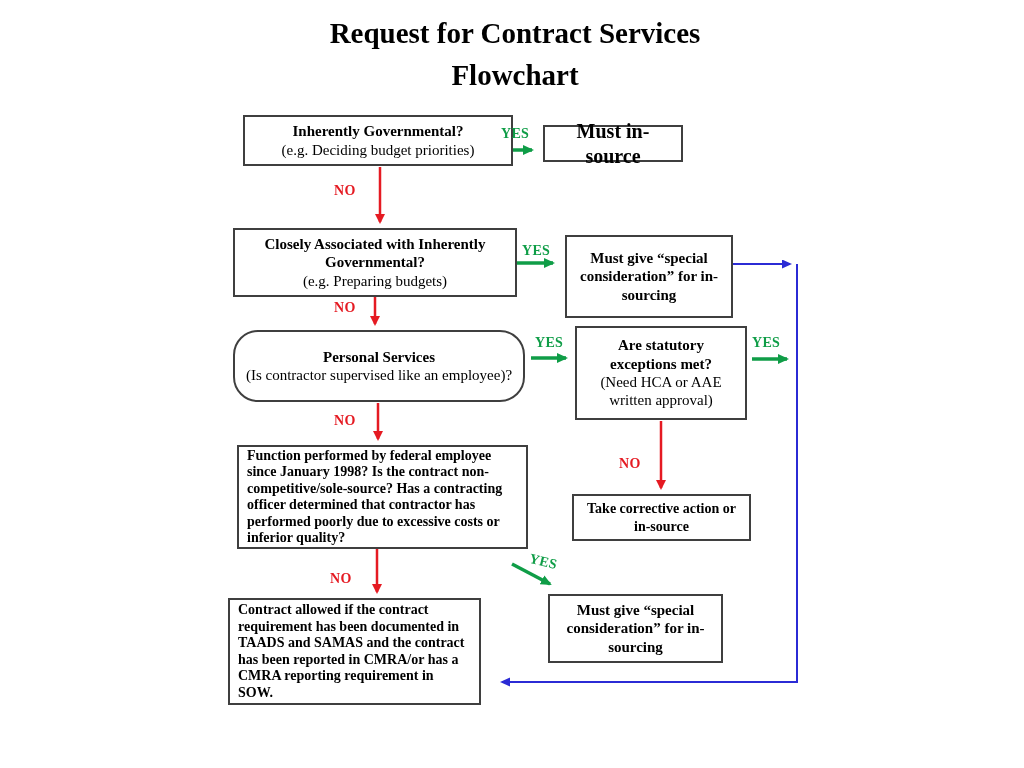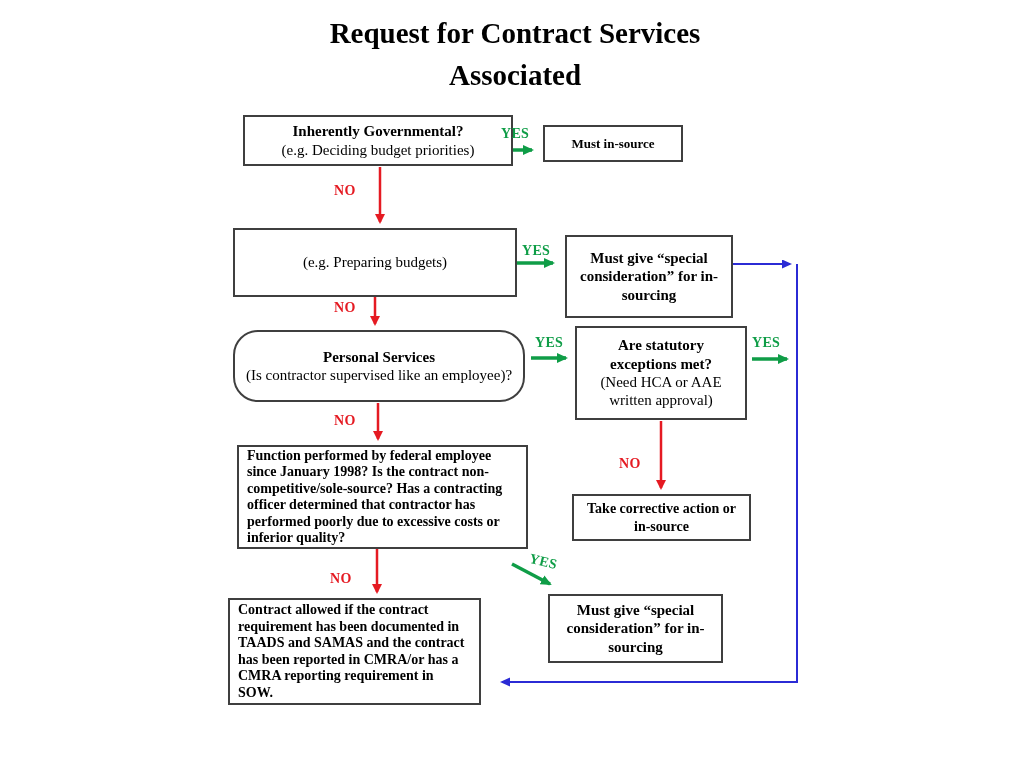--- a/index.html
+++ b/index.html
@@ -13,35 +13,35 @@
   }
   .edges{position:absolute;left:0;top:0;}
   .node{
     position:absolute;box-sizing:border-box;background:#fff;border:2px solid #3f3f3f;
     display:flex;flex-direction:column;align-items:center;justify-content:center;
     text-align:center;font-size:15px;line-height:1.22;padding:2px 6px;
   }
   .node .b{font-weight:bold;}
   .node.leftalign{align-items:flex-start;text-align:left;justify-content:center;
     font-size:14px;line-height:16.5px;padding:4px 8px;}
-  .node.big{font-size:13px;}
+  .node.big{font-size:20px;}
   .node.small{font-size:14px;}
   .lbl{position:absolute;font-weight:bold;font-size:14px;letter-spacing:.3px;}
   .lbl.yes{color:#0f9d47;}
   .lbl.no{color:#e51a22;}
   .lbl.tilt{transform:rotate(14deg);}
 </style>
 </head>
 <body>
 
 <div class="stage">
 
   <div class="title">
     <div>Request for Contract Services</div>
-    <div>Associated</div>
+    <div>Flowchart</div>
   </div>
 
   <svg class="edges" width="1024" height="768">
     <defs>
       <marker id="mr" markerUnits="userSpaceOnUse" markerWidth="12" markerHeight="12" refX="8" refY="5" orient="auto">
         <path d="M0,0 L10,5 L0,10 z" fill="#e51a22"></path>
       </marker>
       <marker id="mg" markerUnits="userSpaceOnUse" markerWidth="13" markerHeight="12" refX="9" refY="5" orient="auto">
         <path d="M0,0 L11,5 L0,10 z" fill="#0f9d47"></path>
       </marker>
@@ -69,20 +69,21 @@
   <div class="node" style="left:243px;top:115px;width:270px;height:51px;justify-content:center;">
     <span class="b">Inherently Governmental?</span>
     <span class="p">(e.g. Deciding budget priorities)</span>
   </div>
 
   <div class="node big" style="left:543px;top:125px;width:140px;height:37px;">
     <span class="b">Must in-source</span>
   </div>
 
   <div class="node" style="left:233px;top:228px;width:284px;height:69px;">
+    <span class="b">Closely Associated with Inherently Governmental?</span>
     <span class="p">(e.g. Preparing budgets)</span>
   </div>
 
   <div class="node" style="left:565px;top:235px;width:168px;height:83px;">
     <span class="b">Must give “special consideration” for in-sourcing</span>
   </div>
 
   <div class="node" style="left:233px;top:330px;width:292px;height:72px;border-radius:25px;">
     <span class="b">Personal Services</span>
     <span class="p">(Is contractor supervised like an employee)?</span>

